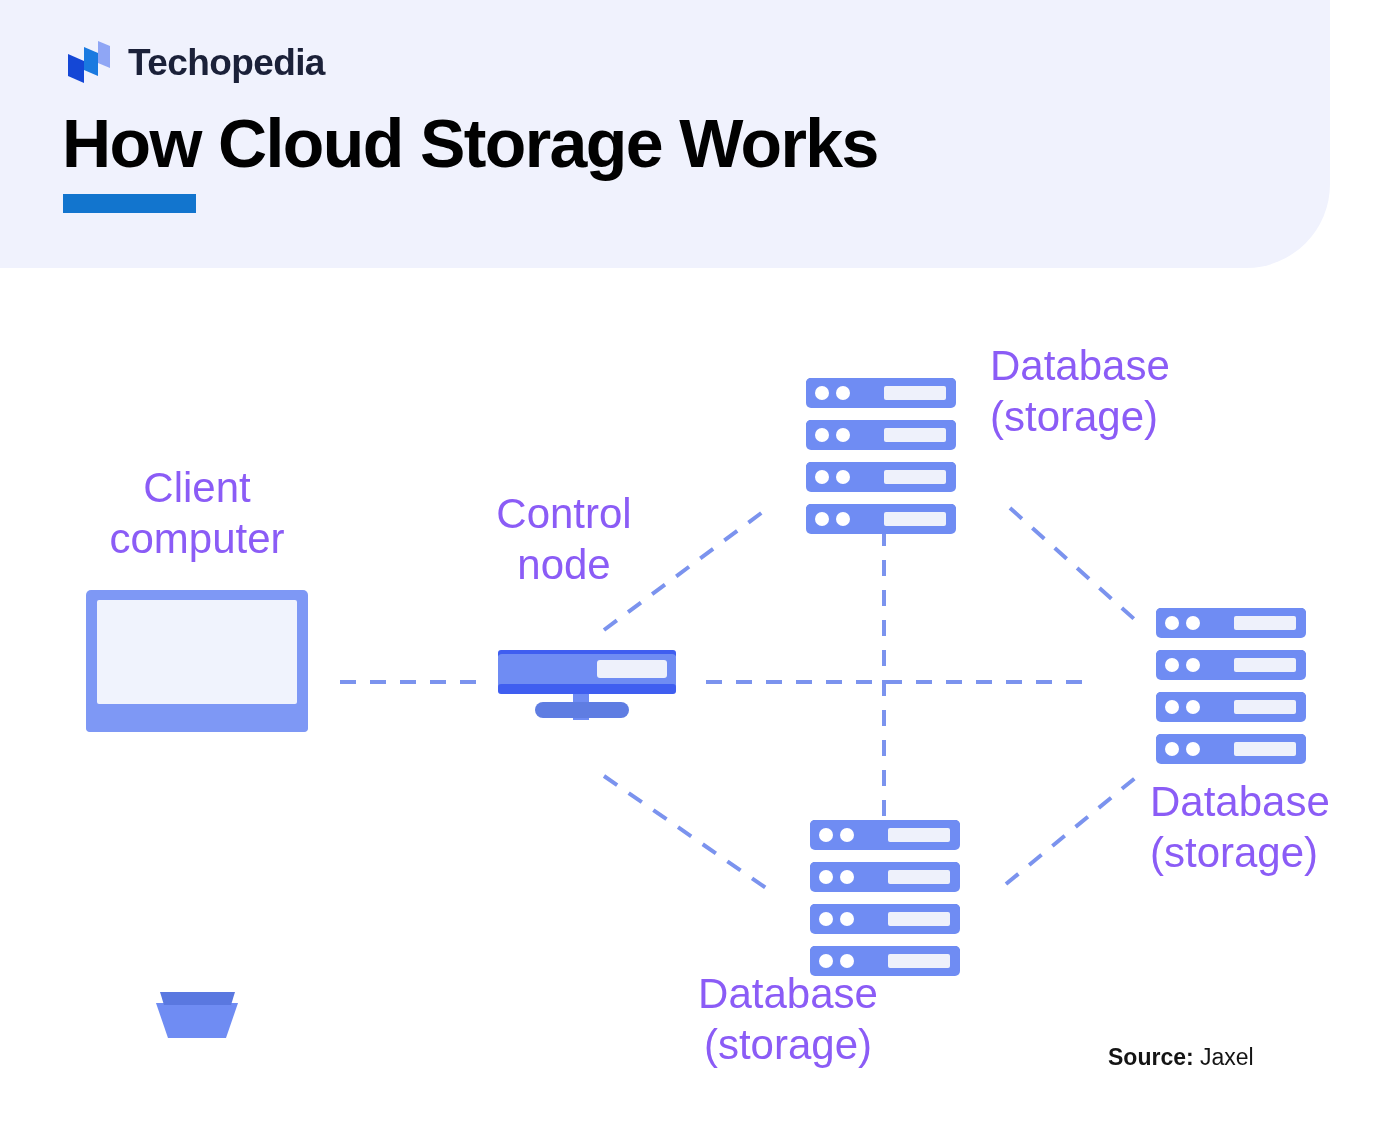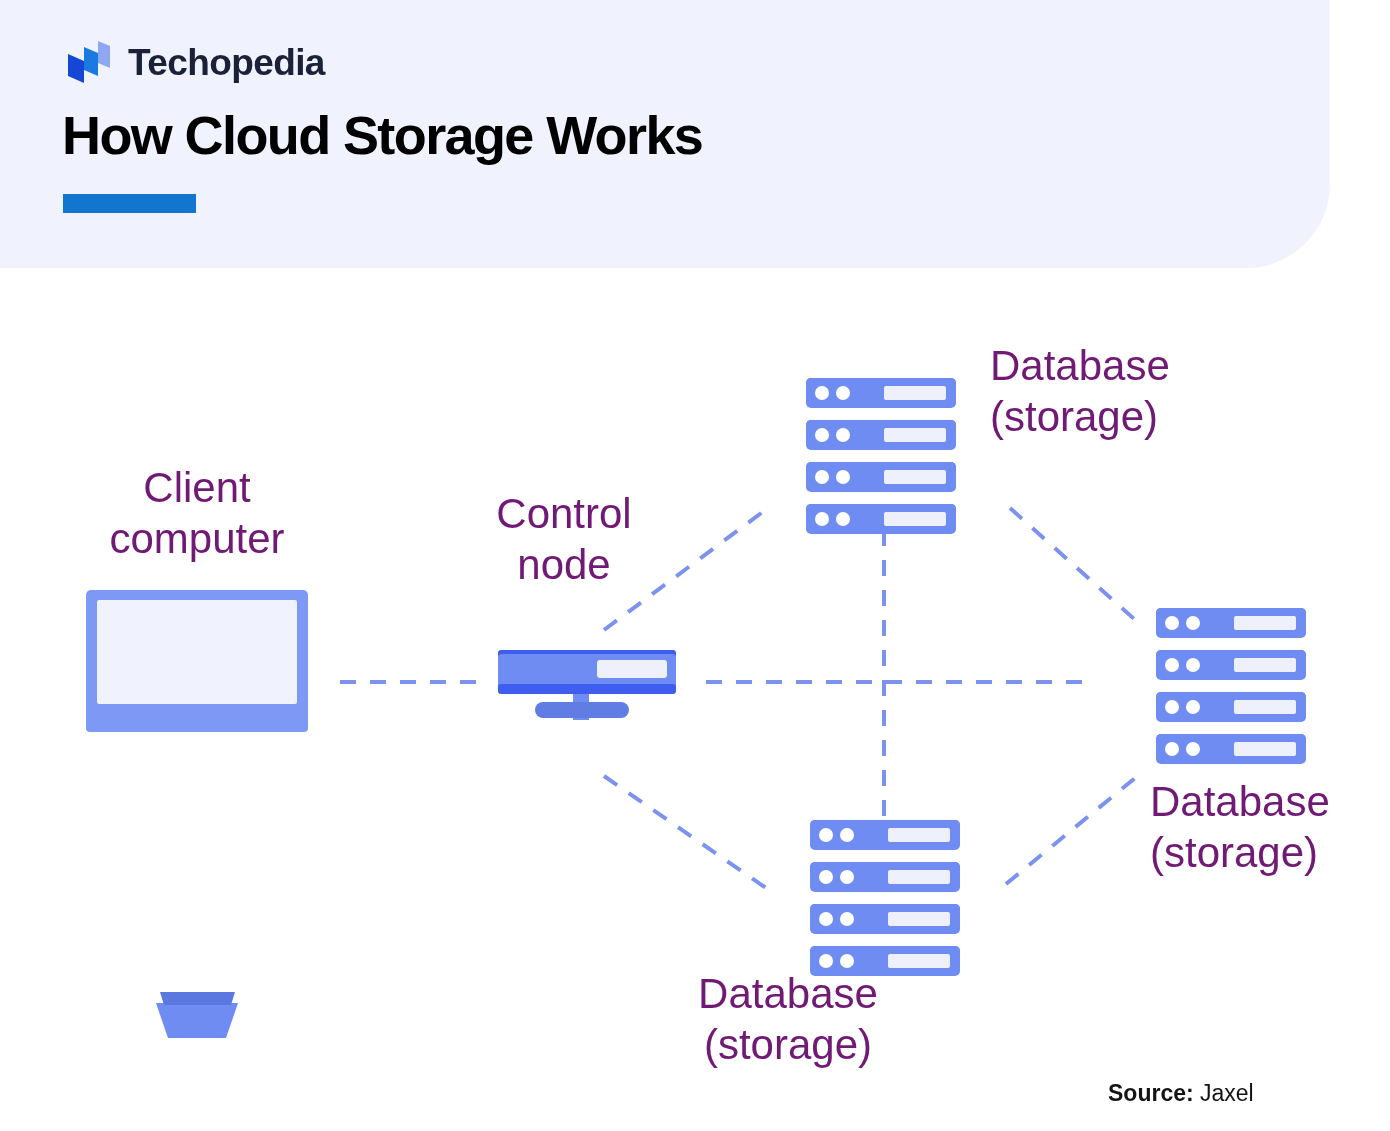--- a/index.html
+++ b/index.html
@@ -46,21 +46,21 @@
     font-size: 37px;
     font-weight: bold;
     color: #1b2139;
     letter-spacing: -0.6px;
     line-height: 1;
   }
   .page-title {
     position: absolute;
     left: 62px;
     top: 106px;
-    font-size: 54px;
+    font-size: 68px;
     font-weight: bold;
     color: #010101;
     letter-spacing: -1.6px;
     line-height: 1.1;
     white-space: nowrap;
   }
   .title-rule {
     position: absolute;
     left: 63px;
     top: 194px;
@@ -80,39 +80,38 @@
   .diagram-svg {
     position: absolute;
     left: 0;
     top: 0;
   }
 
   
   .node-label {
     position: absolute;
     font-size: 42px;
-    color: #701a75;
+    color: #8b5cf6;
     line-height: 1.22;
     text-align: center;
     white-space: pre-line;
   }
   .lbl-client      { left: 70px;   top: 170px;  width: 254px; margin-top: 24px; }
   .lbl-control     { left: 446px;  top: 220px;  width: 236px; }
   .lbl-db-top      { left: 990px;  top: 72px;   width: 300px; text-align: left; }
   .lbl-db-right    { left: 1150px; top: 508px;  width: 300px; text-align: left; }
   .lbl-db-bottom   { left: 638px;  top: 700px;  width: 300px; text-align: center; }
 
   .source-note {
     position: absolute;
     left: 1108px;
     top: 776px;
     font-size: 23px;
     color: #141414;
     white-space: nowrap;
-    margin-top: 36px;
   }
   .source-note .src-key { font-weight: bold; }
 </style>
 </head>
 <body>
 
 <div id="page">
 
   <div class="header-band">
 

